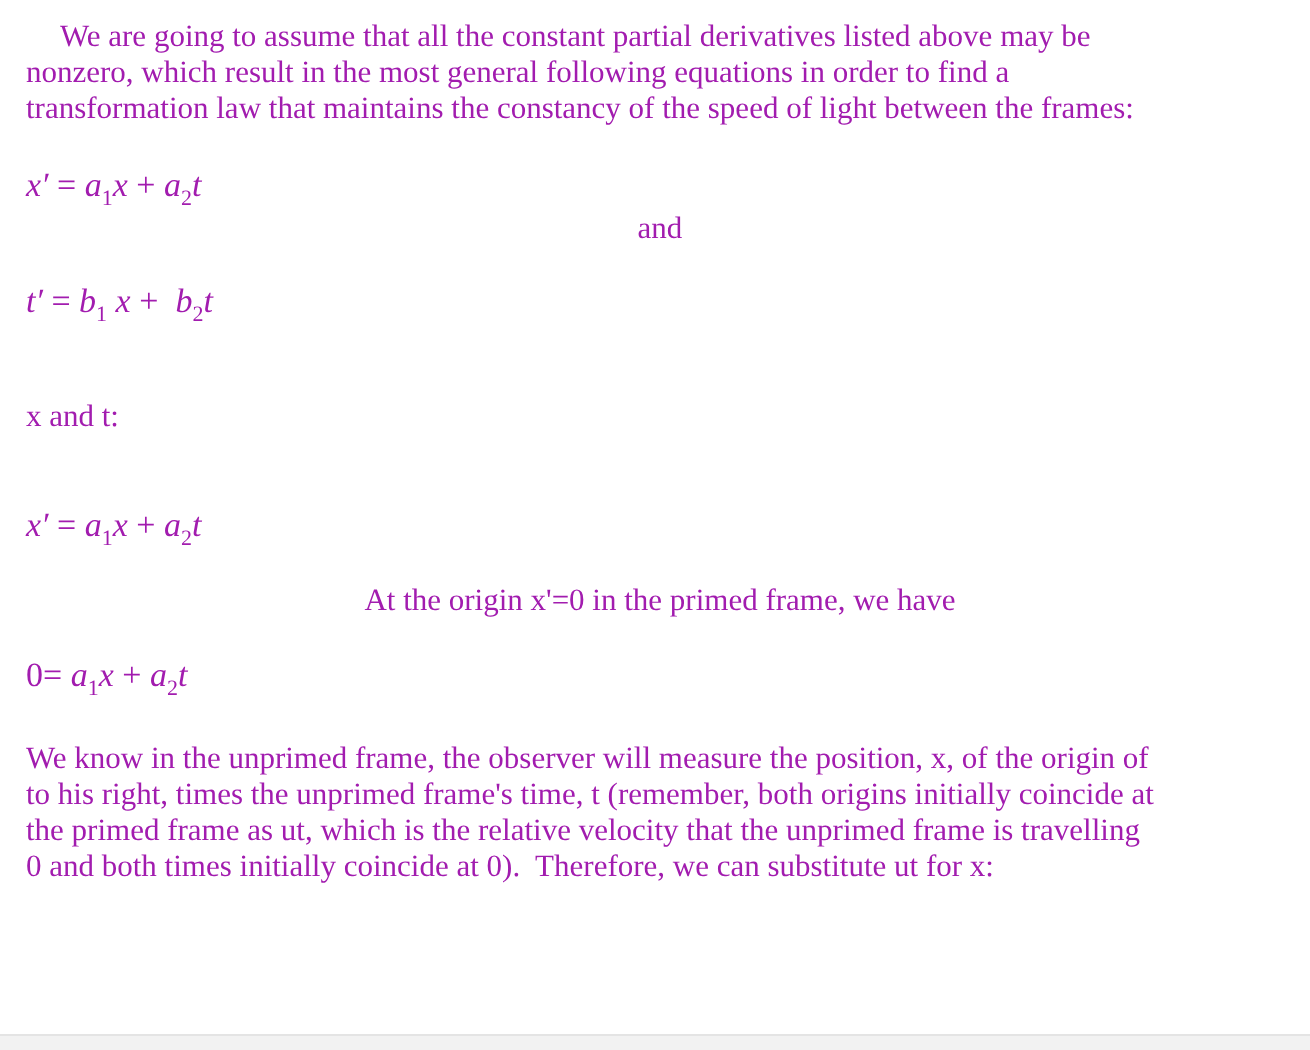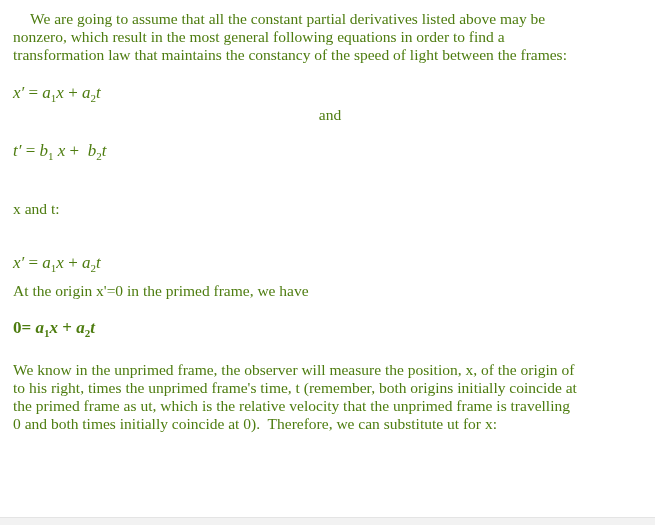--- a/index.html
+++ b/index.html
@@ -3,51 +3,51 @@
 <meta charset="utf-8">
 <style>
   html, body { margin: 0; padding: 0; }
   .page {
     position: relative;
     width: 655px;
     height: 525px;
     background: #ffffff;
     overflow: hidden;
     font-family: "Liberation Serif", "DejaVu Serif", serif;
-    color: #4d7c0f;
+    color: #a21caf;
   }
   .content {
     padding: 10px 8px 0 13px;
     font-size: 15.5px;
     line-height: 18px;
   }
   .line { white-space: pre; }
   .line.indent { text-indent: 17px; }
 
   .equation {
     font-size: 17px;
     line-height: 22px;
     white-space: pre;
   }
   .equation.centered { }
-  .equation.left { text-align: left; font-weight: bold; }
+  .equation.left { text-align: left; }
   .eq-it { font-style: italic; }
   .eq-rm { font-style: normal; }
   sub.eq-sub {
     font-style: normal;
     font-size: 11px;
     line-height: 0;
   }
 
   .m-eq1   { margin-top: 18px; }
   .m-and   { margin-top: 2px; text-align: center; }
   .m-eq2   { margin-top: 16px; }
   .m-para2 { margin-top: 38px; }
   .m-eq3   { margin-top: 34px; }
-  .m-para3 { margin-top: 8px; }
+  .m-para3 { margin-top: 18px; text-align: center; }
   .m-eq4   { margin-top: 17px; }
   .m-para4 { margin-top: 22px; }
   .m-eq5   { margin-top: 21px; }
 
   .bottom-strip {
     position: absolute;
     left: 0;
     bottom: 0;
     width: 655px;
     height: 7px;

